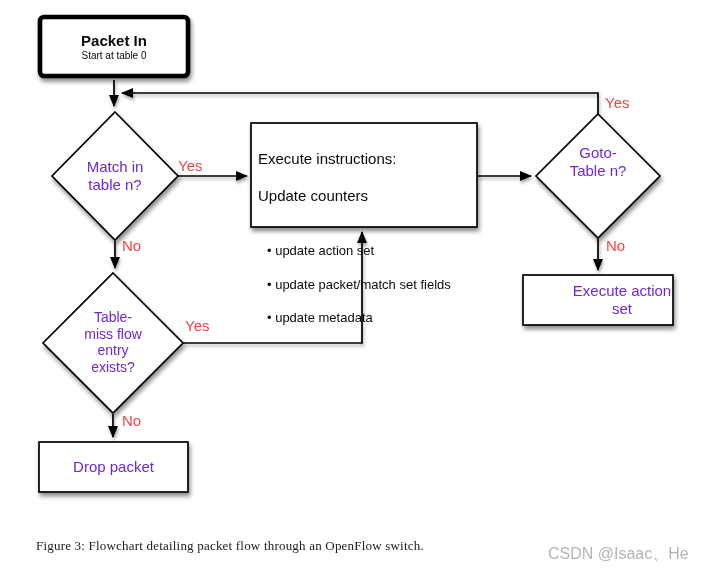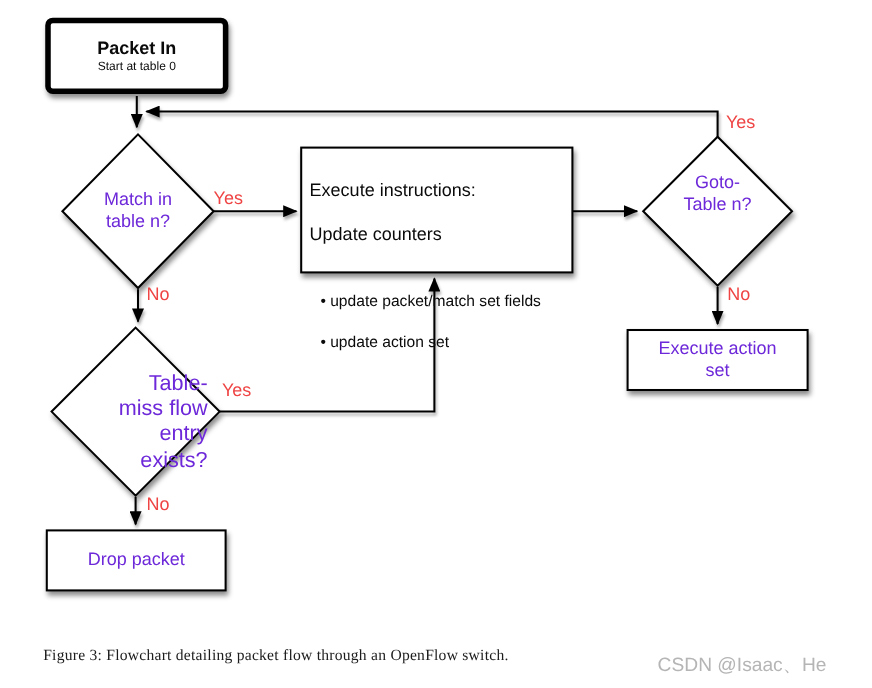--- a/index.html
+++ b/index.html
@@ -11,22 +11,22 @@
   .overlay{position:absolute;white-space:pre-line;}
   .node-label{text-align:center;font-size:15px;line-height:1.18;color:#6d28d9;}
   .packet-box-text{
     left:38px;top:17px;width:152px;height:59px;
     display:flex;flex-direction:column;justify-content:center;align-items:center;
   }
   .packet-title{font-weight:bold;font-size:15px;line-height:1.2;}
   .packet-sub{font-size:10px;line-height:1.2;}
   .match-label{left:55px;top:158px;width:120px;}
   .goto-label{left:538px;top:144px;width:120px;}
-  .tablemiss-label{left:53px;top:309px;width:120px;font-size:18px;line-height:1.18;text-align:right;}
-  .execute-label{left:523px;top:275px;width:150px;height:50px;display:flex;flex-direction:column;justify-content:center;}
+  .tablemiss-label{left:53px;top:309px;width:120px;font-size:14px;line-height:1.18;}
+  .execute-label{left:523px;top:275px;width:150px;height:50px;display:flex;flex-direction:column;justify-content:center;padding-left:24px;}
   .drop-label{left:39px;top:442px;width:149px;height:50px;display:flex;flex-direction:column;justify-content:center;}
   .update-box-text{left:258px;top:132px;width:214px;text-align:left;}
   .update-main{font-size:15px;line-height:1.26;}
   .update-bullets{font-size:13px;line-height:1.28;padding-left:9px;margin-top:3px;}
   .edge-label{position:absolute;font-size:15px;color:#ef4444;}
   .lbl-yes-match{left:178px;top:157px;}
   .lbl-no-match{left:122px;top:237px;}
   .lbl-yes-goto{left:605px;top:94px;}
   .lbl-no-goto{left:606px;top:237px;}
   .lbl-yes-tablemiss{left:185px;top:317px;}
@@ -86,22 +86,23 @@
     <div class="packet-sub">Start at table 0</div>
   </div>
 
   <div class="overlay node-label match-label">Match in
 table n?</div>
 
   <div class="overlay update-box-text">
     <div class="update-main">Execute instructions:</div>
     <div class="update-main">Update counters</div>
     <div class="update-bullets">
+      <div>• update action set</div>
       <div>• update packet/match set fields</div>
-      <div>• update action set</div>
+      <div>• update metadata</div>
     </div>
   </div>
 
   <div class="overlay node-label goto-label">Goto-
 Table n?</div>
 
   <div class="overlay node-label execute-label">Execute action
 set</div>
 
   <div class="overlay node-label tablemiss-label">Table-

